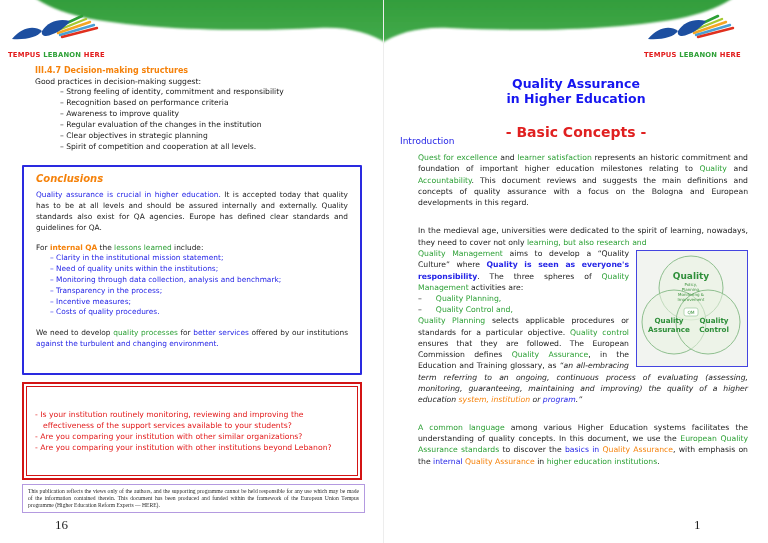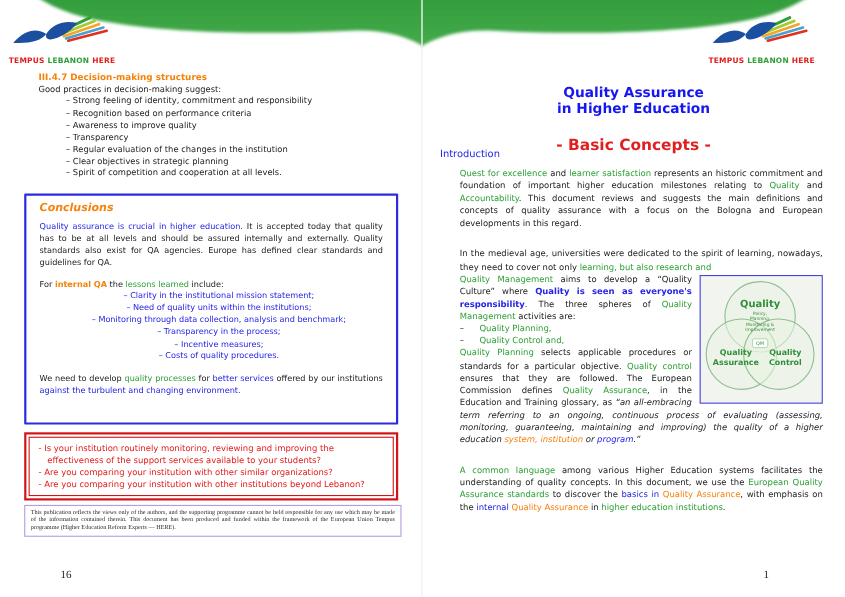--- a/index.html
+++ b/index.html
@@ -27,34 +27,34 @@
   .practice-list { margin-left:38px; margin-top:1px; }
   .practice-item { font-size:7.6px; line-height:10.9px; }
 
   .conclusions-box {
     margin-top:13px; border:2px solid #2a2ae0; border-radius:1px;
     padding:6px 12px 8px 12px; width:340px; min-height:210px;
   }
   .conclusions-title { font-size:10px; font-weight:bold; font-style:italic; color:#f5820b; margin-bottom:5px; }
   .rich { font-size:7.4px; line-height:11px; }
   .just { text-align:justify; }
-  .lesson-list { margin-left:14px;text-align:center; }
+  .lesson-list { margin-left:14px; }
   .lesson-item { font-size:7.4px; line-height:10.8px; color:#2424e6; }
   .cbox-gap { height:9px; }
 
   .questions-outer { margin-top:7px; border:2.5px solid #d31414; padding:2px; width:340px; }
-  .questions-box { border:1.5px solid #d31414; padding:4px 8px; }
+  .questions-box { border:1.5px solid #d31414; padding:22px 8px; }
   .question-item { font-size:7.7px; line-height:11px; color:#e21b1b; padding-left:8px; text-indent:-8px; }
 
   .disclaimer-box {
     margin-top:4px; border:1.5px solid #b49ae0; padding:3px 5px; width:343px;
     font-family:"Liberation Serif", serif; font-size:5.6px; line-height:7px;
     color:#2a2a2a; text-align:justify;
   }
-  .page-num { position:absolute; font-family:"Liberation Serif", serif; font-size:10px; color:#1c1c1c; }
+  .page-num { position:absolute; font-family:"Liberation Serif", serif; font-size:13px; color:#1c1c1c; }
   .pn-left  { left:55px; top:517px; }
   .pn-right { left:310px; top:517px; }
 
   
   .rp-title { position:absolute; top:76px; left:0; width:384px; text-align:center; }
   .rp-title .t1 { font-size:12.5px; font-weight:bold; color:#1616f0; line-height:15px; }
   .rp-title .t2 { font-size:14px; font-weight:bold; color:#e02020; line-height:14px; margin-top:19px; }
   .rp-content { position:absolute; top:136px; left:0; width:384px; padding:0 20px 0 16px; }
   .intro-heading { font-size:9px; font-weight:normal; color:#2424e6; margin-bottom:6px; }
   .rp-content .rich { font-size:7.7px; line-height:11.3px; margin-left:18px; }
@@ -120,21 +120,20 @@
       </div>
     </div>
 
     <div class="lp-content">
       <div class="sec-heading">III.4.7 Decision-making structures</div>
       <div class="body-line">Good practices in decision-making suggest:</div>
       <div class="practice-list">
           <div class="practice-item">– Strong feeling of identity, commitment and responsibility</div>
           <div class="practice-item">– Recognition based on performance criteria</div>
           <div class="practice-item">– Awareness to improve quality</div>
-          <div class="practice-item">– Transparency</div>
           <div class="practice-item">– Regular evaluation of the changes in the institution</div>
           <div class="practice-item">– Clear objectives in strategic planning</div>
           <div class="practice-item">– Spirit of competition and cooperation at all levels.</div>
         </div>
 
       <div class="conclusions-box">
         <div class="conclusions-title">Conclusions</div>
         <p class="rich just"><span class="seg-b">Quality assurance is crucial in higher education.</span><span class="seg-k"> It is accepted today that quality has to be at all levels and should be assured internally and externally. Quality standards also exist for QA agencies. Europe has defined clear standards and guidelines for QA.</span></p>
         <div class="cbox-gap"></div>
         <p class="rich"><span class="seg-k">For </span><span class="seg-ob">internal QA</span><span class="seg-k"> the </span><span class="seg-g">lessons learned</span><span class="seg-k"> include:</span></p>

